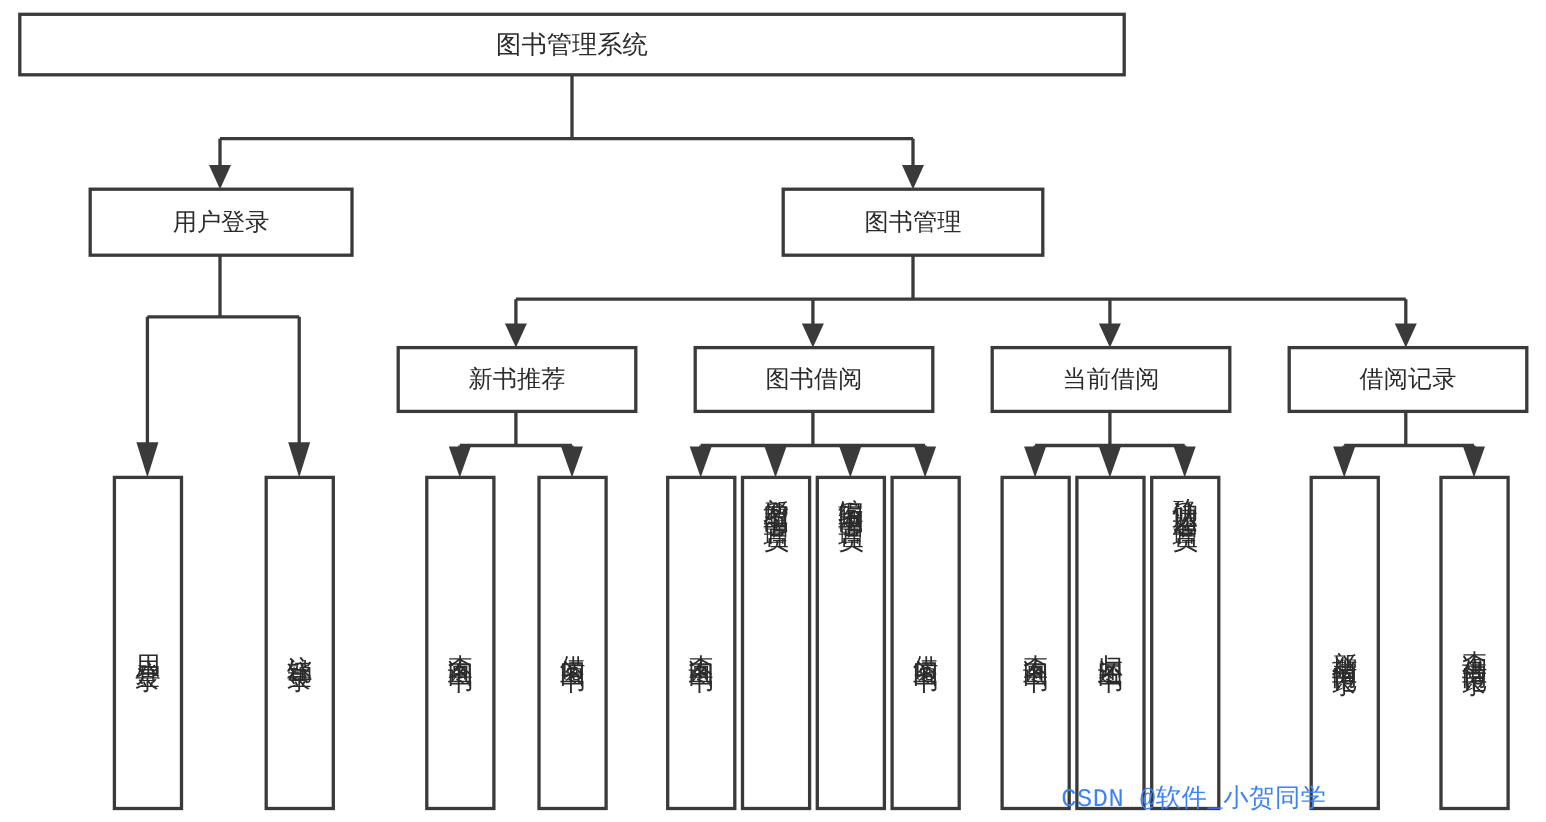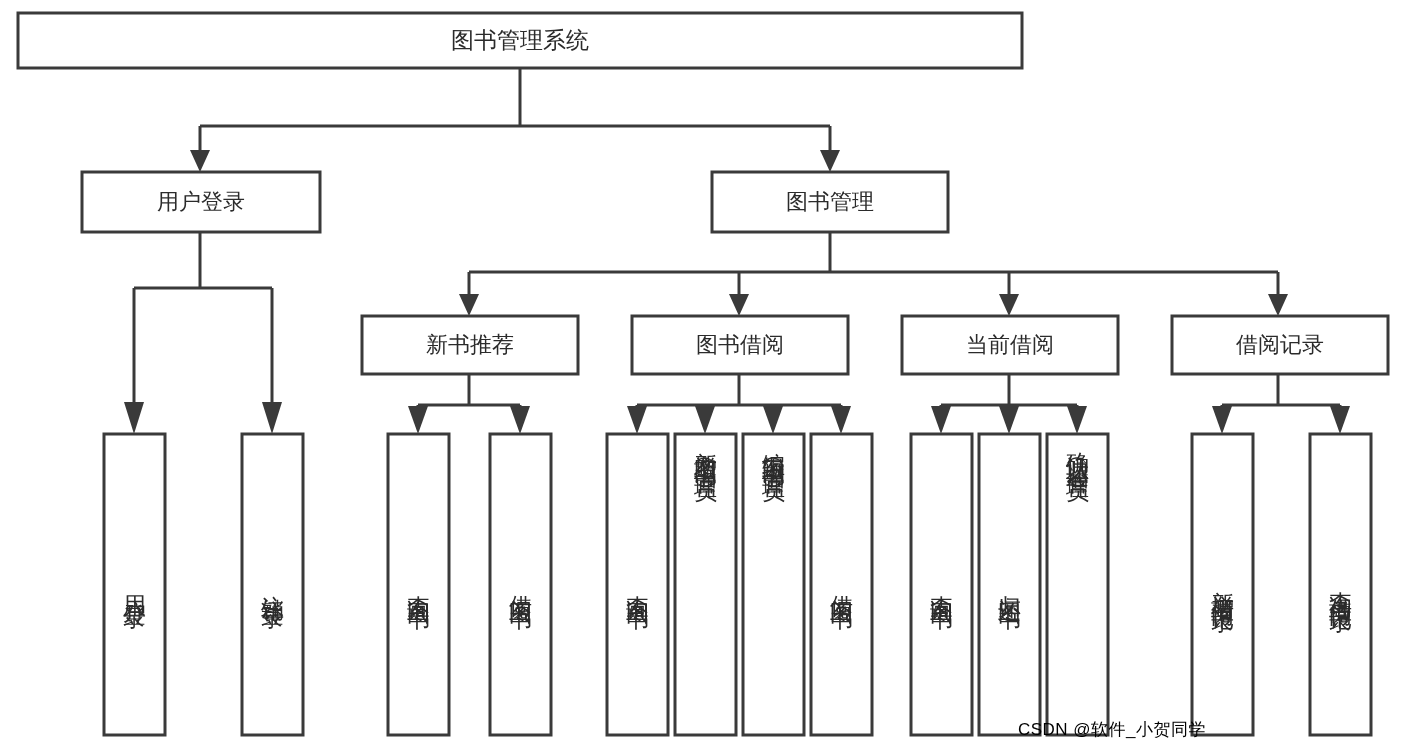--- a/index.html
+++ b/index.html
@@ -69,23 +69,23 @@
     font-size: 23px;
     line-height: 1;
     letter-spacing: 4px;
     color: #2b2b2b;
     white-space: nowrap;
   }
   .watermark {
     position: absolute;
     right: 8px;
     bottom: 6px;
-    font-family: Liberation Sans, sans-serif;
-    font-size: 17px;
-    color: #000000;
+    font-family: Liberation Mono, monospace;
+    font-size: 23px;
+    color: #3b82f6;
     white-space: nowrap;
     letter-spacing: 0.5px;
   }
 </style>
 </head>
 <body>
 
 <div id="diagram-root">
 
   <svg class="diagram" viewBox="0 0 1405 747" xmlns="http://www.w3.org/2000/svg">

